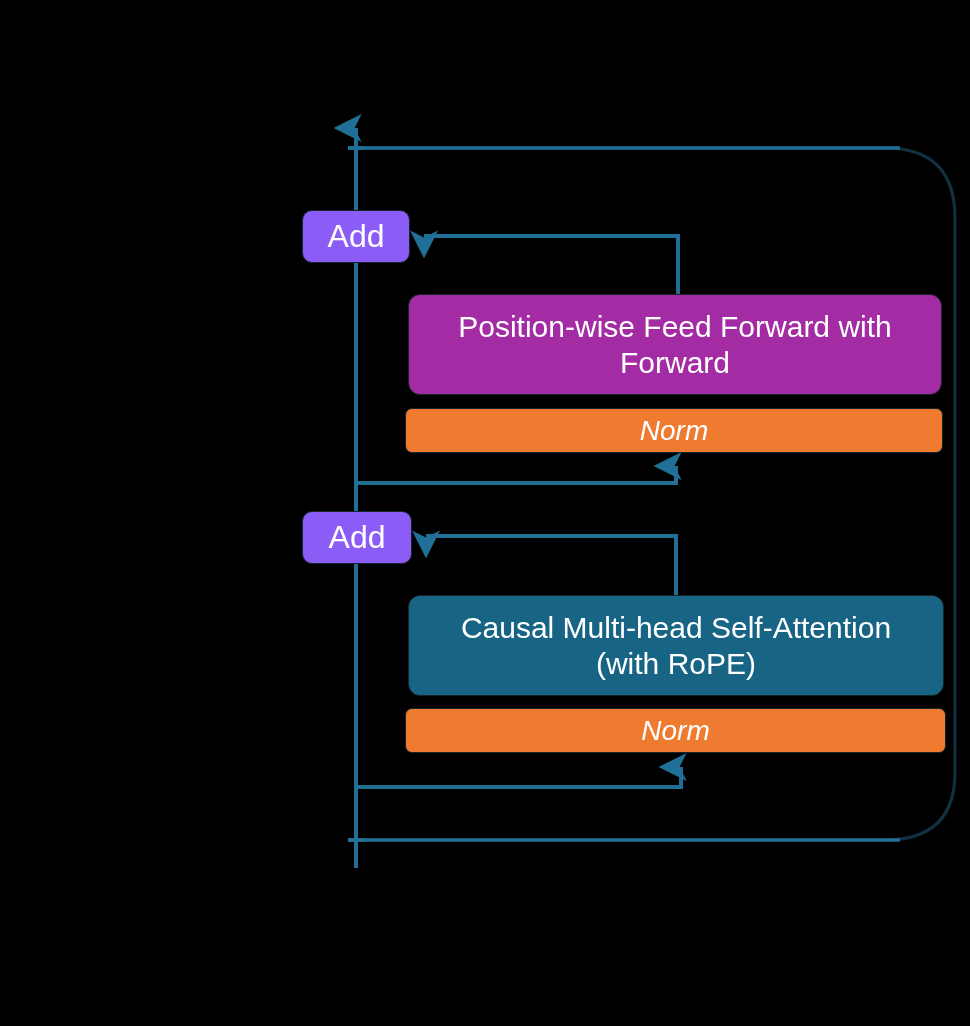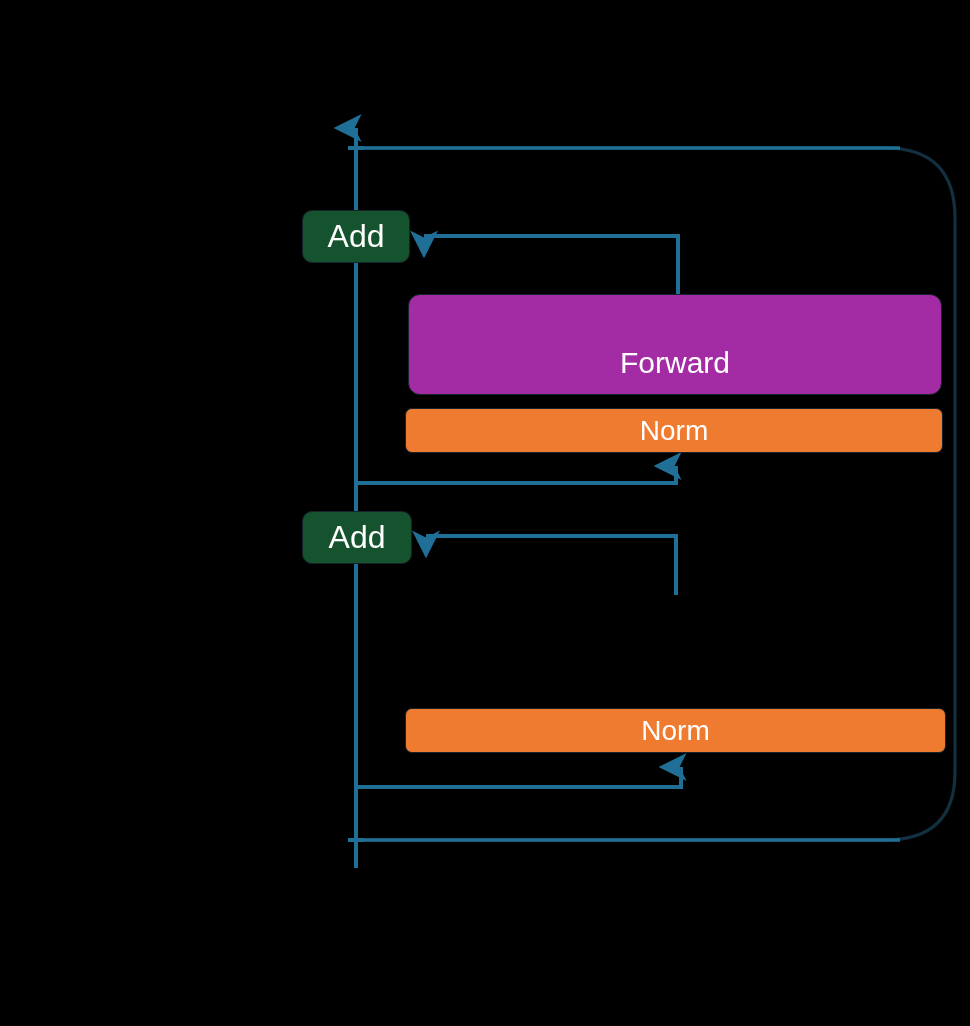--- a/index.html
+++ b/index.html
@@ -33,40 +33,41 @@
     align-items: center;
     justify-content: center;
     text-align: center;
     color: #ffffff;
     border-radius: 9px;
     border: 1.5px solid #16232b;
     line-height: 1.18;
     z-index: 5;
   }
   .node-add {
-    background: #14532d;
+    background: #8b5cf6;
     font-size: 32px;
     border-radius: 10px;
   }
   .node-ffn {
     background: #a32ba3;
     font-size: 30px;
     border-radius: 12px;
     padding: 0 18px;
   }
   .node-attn {
     background: #186485;
     font-size: 30px;
     border-radius: 12px;
     padding: 0 18px;
   }
   .node-norm {
     background: #ee7b30;
     font-size: 28px;
     border-radius: 7px;
+    font-style: italic;
   }
   #add-1 { left: 302px; top: 210px; width: 108px; height: 53px; }
   #ffn    { left: 408px; top: 294px; width: 534px; height: 101px; }
   #norm-1 { left: 405px; top: 408px; width: 538px; height: 45px; }
   #add-2 { left: 302px; top: 511px; width: 110px; height: 53px; }
   #attn   { left: 408px; top: 595px; width: 536px; height: 101px; }
   #norm-2 { left: 405px; top: 708px; width: 541px; height: 45px; }
 </style>
 </head>
 <body>
@@ -102,31 +103,39 @@
 
     <path d="M 356 148 L 900 148" fill="none" stroke="#1f6f96" stroke-width="3.5"></path>
   </svg>
 
   <div class="node node-add" id="add-1">
     <span>Add</span>
   </div>
 
   <div class="node node-ffn" id="ffn">
     <span>
+      <span>Position-wise Feed Forward with</span>
       <br>
       <span>Forward</span>
     </span>
   </div>
 
   <div class="node node-norm" id="norm-1">
     <span>Norm</span>
   </div>
 
   <div class="node node-add" id="add-2">
     <span>Add</span>
   </div>
 
+  <div class="node node-attn" id="attn">
+    <span>
+      <span>Causal Multi-head Self-Attention</span>
+      <br>
+      <span>(with RoPE)</span>
+    </span>
+  </div>
 
   <div class="node node-norm" id="norm-2">
     <span>Norm</span>
   </div>
 
 </div>
 
 </body></html>

